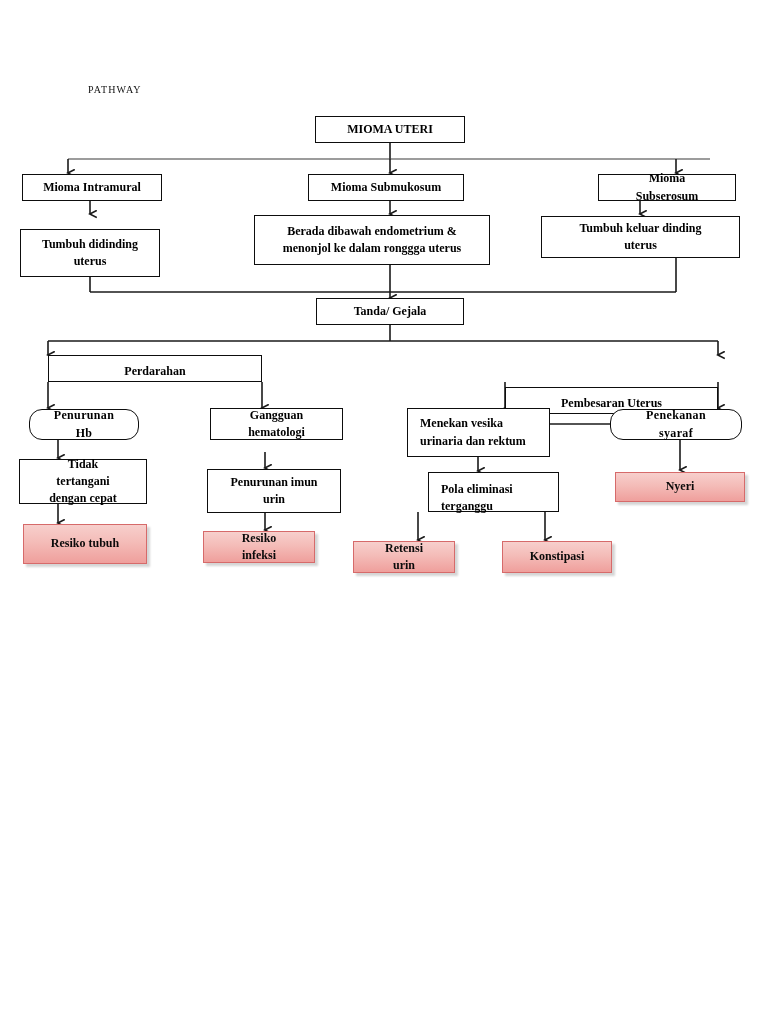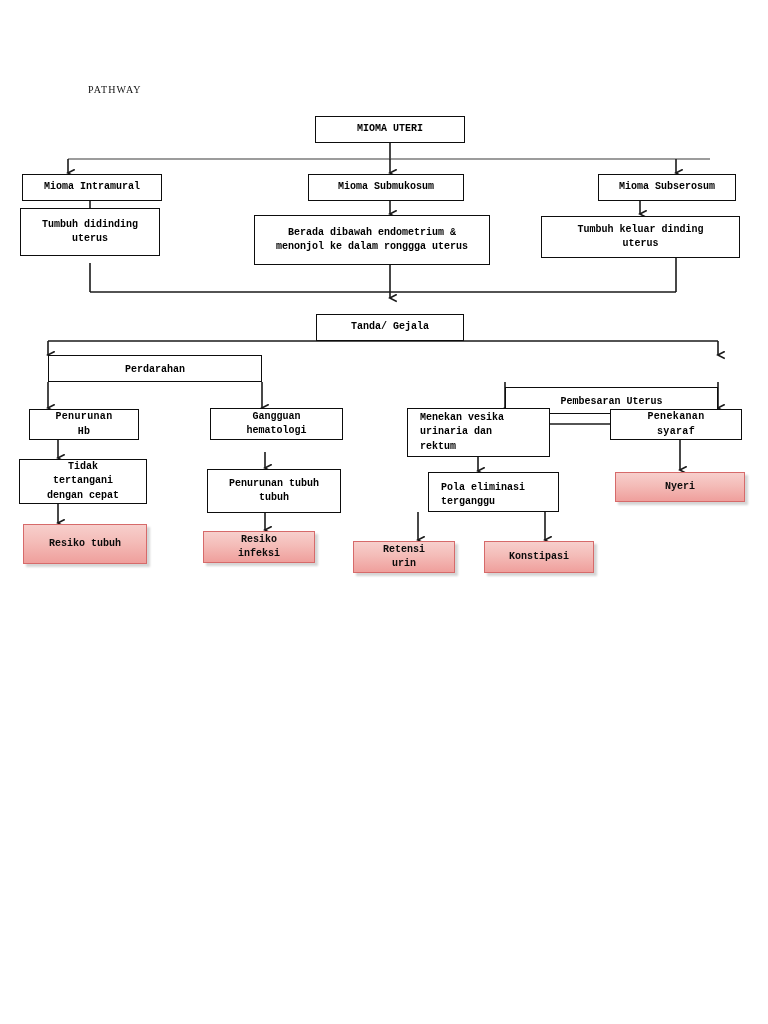--- a/index.html
+++ b/index.html
@@ -50,23 +50,23 @@
   
   .node {
     position: absolute;
     box-sizing: border-box;
     border: 1.4px solid #0d0d0d;
     background: #ffffff;
     display: flex;
     align-items: center;
     justify-content: center;
     text-align: center;
-    font-family: Liberation Mono, monospace;
+    font-family: Liberation Serif, serif;
     font-weight: bold;
-    font-size: 10px;
+    font-size: 12px;
     line-height: 1.42;
     color: #000000;
     padding: 2px 20px;
   }
   .node.align-left {
     justify-content: flex-start;
     text-align: left;
     padding-left: 12px;
   }
   .node.top-label {
@@ -81,21 +81,21 @@
   }
 
   
   .node.pink {
     border: 1.3px solid #d66a6a;
     background: linear-gradient(to bottom, #f7cfcc 0%, #f4bcb8 45%, #ef9f9c 100%);
     box-shadow: 3px 3px 2px rgba(150,150,150,0.40);
     color: #0b0b0b;
   }
 
-  .spaced { letter-spacing: 0.35px; }
+  .spaced { letter-spacing: 0.35px; border-radius: 13px; }
 </style>
 </head>
 <body>
 
 <div id="canvas">
 
   <svg id="wires" viewBox="0 0 768 1024">
     <defs>
       <marker id="ah" markerWidth="9" markerHeight="9" refX="4.2" refY="7.4" orient="auto" markerUnits="userSpaceOnUse">
         <path d="M0.6,0.6 L4.2,7.6 L7.8,0.6" fill="none" stroke="#1a1a1a" stroke-width="1.6"></path>
@@ -150,49 +150,49 @@
   <div class="page-title">PATHWAY</div>
 
   <div class="node" style="left:315px; top:116px; width:150px; height:27px;">MIOMA UTERI</div>
 
   <div class="node" style="left:22px; top:174px; width:140px; height:27px;">Mioma Intramural</div>
 
   <div class="node" style="left:308px; top:174px; width:156px; height:27px;">Mioma Submukosum</div>
 
   <div class="node" style="left:598px; top:174px; width:138px; height:27px;">Mioma Subserosum</div>
 
-  <div class="node" style="left:20px; top:208px; width:140px; height:48px;">Tumbuh didinding uterus</div>
+  <div class="node" style="left:20px; top:229px; width:140px; height:48px;">Tumbuh didinding uterus</div>
 
   <div class="node" style="left:254px; top:215px; width:236px; height:50px;">Berada dibawah endometrium &amp; menonjol ke dalam ronggga uterus</div>
 
   <div class="node" style="left:541px; top:216px; width:199px; height:42px;">Tumbuh keluar dinding uterus</div>
 
-  <div class="node" style="left:316px; top:298px; width:148px; height:27px;margin-top:16px;">Tanda/ Gejala</div>
+  <div class="node" style="left:316px; top:298px; width:148px; height:27px;">Tanda/ Gejala</div>
 
   <div class="node splitbar" style="left:48px; top:355px; width:214px; height:27px;">Perdarahan</div>
 
   <div class="node splitbar" style="left:505px; top:355px; width:213px; height:27px;margin-top:32px;">Pembesaran Uterus</div>
 
   <div class="node spaced" style="left:29px; top:409px; width:110px; height:31px;">Penurunan Hb</div>
 
   <div class="node" style="left:210px; top:408px; width:133px; height:32px;">Gangguan hematologi</div>
 
   <div class="node align-left" style="left:407px; top:408px; width:143px; height:49px;">Menekan vesika urinaria dan rektum</div>
 
   <div class="node spaced" style="left:610px; top:409px; width:132px; height:31px;">Penekanan syaraf</div>
 
   <div class="node" style="left:19px; top:459px; width:128px; height:45px;">Tidak tertangani dengan cepat</div>
 
-  <div class="node" style="left:207px; top:469px; width:134px; height:44px;">Penurunan tubuh tubuh</div>
+  <div class="node" style="left:207px; top:469px; width:134px; height:44px;">Penurunan imun urin</div>
 
   <div class="node align-left top-label" style="left:418px; top:472px; width:131px; height:40px; padding-top:8px;">Pola eliminasi terganggu</div>
 
   <div class="node pink" style="left:23px; top:524px; width:124px; height:40px;">Resiko tubuh</div>
 
   <div class="node pink" style="left:203px; top:531px; width:112px; height:32px;">Resiko infeksi</div>
 
   <div class="node pink" style="left:353px; top:541px; width:102px; height:32px;">Retensi urin</div>
 
-  <div class="node pink" style="left:484px; top:541px; width:110px; height:32px;">Konstipasi</div>
+  <div class="node pink" style="left:502px; top:541px; width:110px; height:32px;">Konstipasi</div>
 
   <div class="node pink" style="left:615px; top:472px; width:130px; height:30px;">Nyeri</div>
 
 </div>
 
 </body></html>

